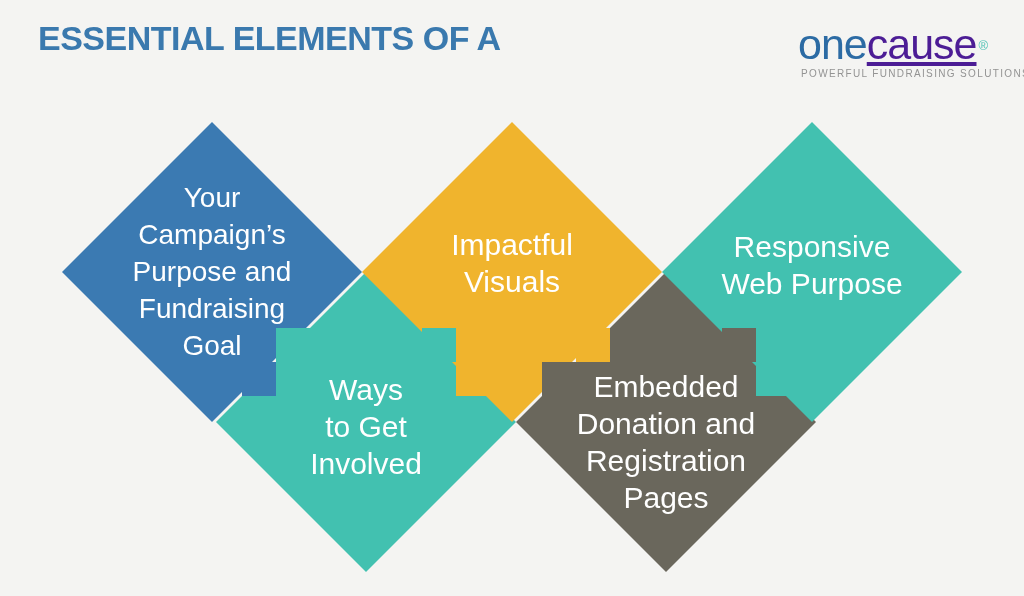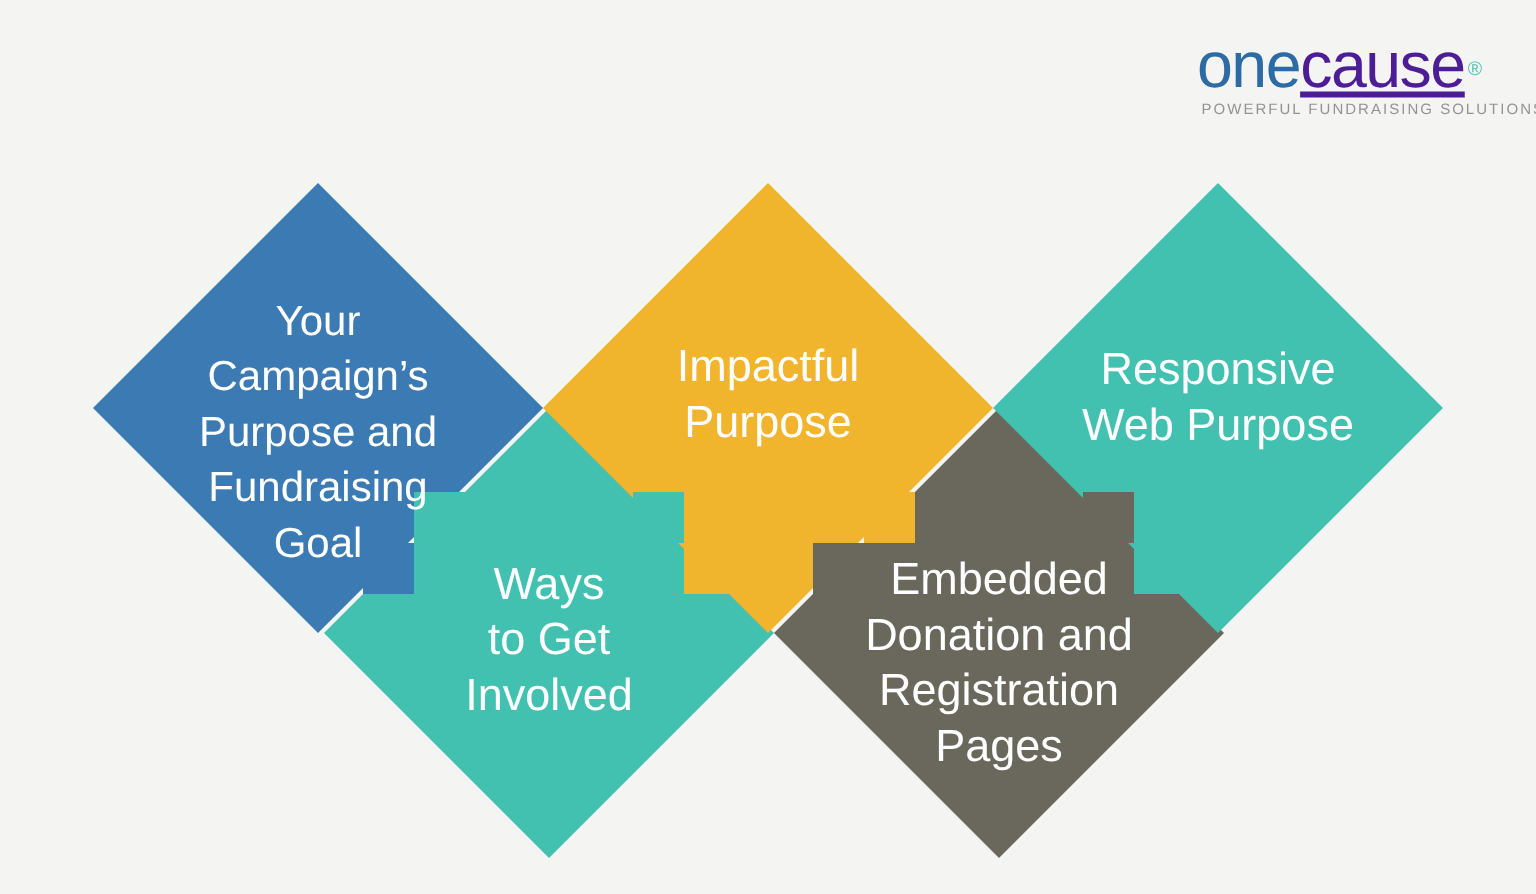--- a/index.html
+++ b/index.html
@@ -28,32 +28,33 @@
     font-size:10px;letter-spacing:1.35px;color:#939393;font-weight:400;
     white-space:nowrap;
   }
   svg.diamonds{position:absolute;left:0;top:0;}
   .dlabel{
     position:absolute;width:300px;
     text-align:center;white-space:pre-line;
     color:#ffffff;font-weight:400;
     font-size:30px;line-height:37px;
   }
-  .dlabel.blue{left:62px;top:179px;font-size:28px;margin-top:16px;}
+  .dlabel.blue{left:62px;top:179px;font-size:28px;}
   .dlabel.yellow{left:362px;top:226px;}
   .dlabel.tealright{left:662px;top:228px;}
   .dlabel.tealbottom{left:216px;top:371px;}
   .dlabel.gray{left:516px;top:368px;}
 </style>
 </head>
 <body>
 
 <div class="stage">
 
   <div class="title">
+    <div>ESSENTIAL ELEMENTS OF A</div>
   </div>
 
   <div class="logo">
     <div class="logo-word"><span class="lg-one">one</span><span class="lg-cause">cause</span><span class="lg-r">®</span></div>
     <div class="tagline">POWERFUL FUNDRAISING SOLUTIONS</div>
   </div>
 
   <svg class="diamonds" width="1024" height="596" viewBox="0 0 1024 596">
 
     <polygon points="366,272 516,422 366,572 216,422" fill="#42c1b0"></polygon>
@@ -72,21 +73,21 @@
     <rect x="722" y="328" width="34" height="34" fill="#6a675c"></rect>
     <rect x="756" y="362" width="34" height="34" fill="#42c1b0"></rect>
   </svg>
 
   <div class="dlabel blue">Your
 Campaign’s
 Purpose and
 Fundraising
 Goal</div>
   <div class="dlabel yellow">Impactful
-Purpose</div>
+Visuals</div>
   <div class="dlabel tealright">Responsive
 Web Purpose</div>
   <div class="dlabel tealbottom">Ways
 to Get
 Involved</div>
   <div class="dlabel gray">Embedded
 Donation and
 Registration
 Pages</div>
 

